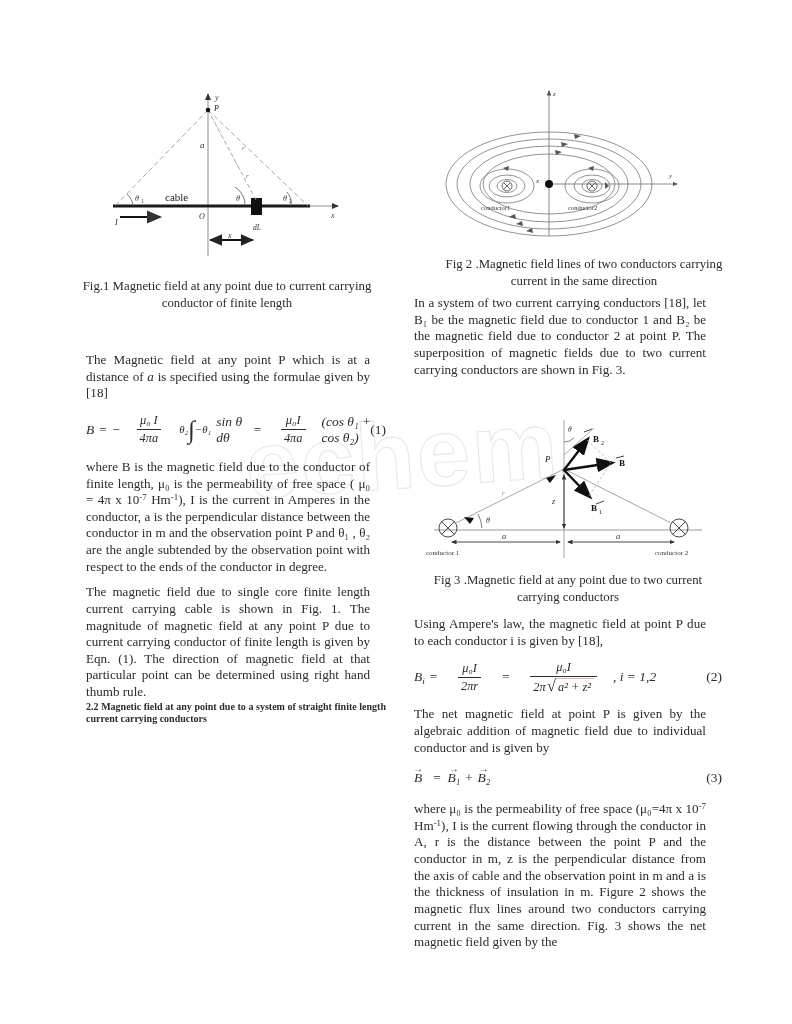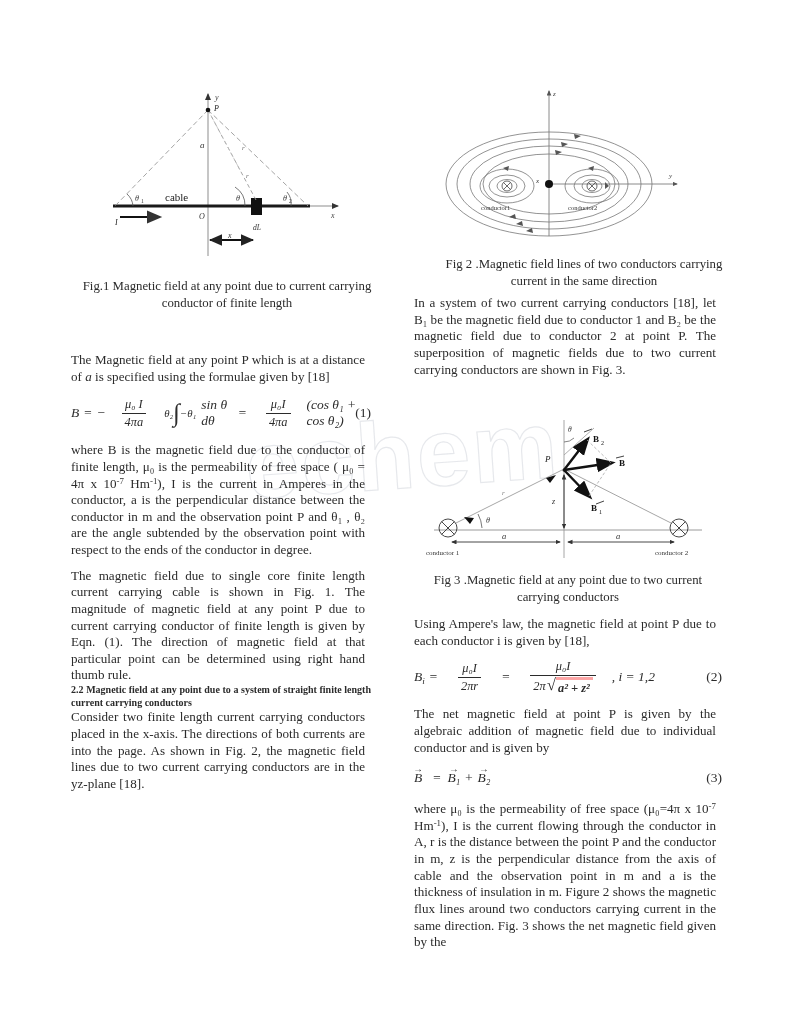--- a/index.html
+++ b/index.html
@@ -40,21 +40,21 @@
     -webkit-text-stroke: 1.2px rgba(120,130,150,0.20);
     opacity: 0.9;
     transform: rotate(-4deg);
     white-space: nowrap;
     position: absolute;
     left: -10px;
     top: 25px;
   }
 
   p.body {
-    margin: 0 6px 9px 0;
+    margin: 0 16px 9px 0;
     font-size: 13.1px;
     line-height: 1.27;
     text-align: justify;
     text-justify: inter-word;
   }
   p.tight { margin-bottom: 0; }
   .heading {
     font-weight: bold;
     font-size: 10px;
     line-height: 1.27;
@@ -114,40 +114,39 @@
     font-size: 0.72em;
     font-style: normal;
   }
   .sqrt {
     display: inline-flex;
     align-items: stretch;
     margin-left: 1px;
   }
   .sqrt .radical { font-size: 1.35em; line-height: 1; font-style: normal; }
   .sqrt .rad-body {
-    border-top: 3px solid #fca5a5;
+    border-top: 1px solid #fca5a5;
     padding: 1px 3px 0 2px;
-    font-weight: bold;
   }
 
   
   .fig { position: relative; z-index: 2; }
   .fig svg { display: block; }
 
   .fig1 { position: absolute; left: 95px;  top: 88px; }
   .fig2 { position: absolute; left: 437px; top: 86px; }
   .fig3 { position: absolute; left: 412px; top: 420px; }
 
   .cap1 { position: absolute; left: 77px;  top: 272px; width: 300px; z-index: 2;}
   .cap2 { position: absolute; left: 430px; top: 250px; width: 308px; z-index: 2;}
   .cap3 { position: absolute; left: 414px; top: 566px; width: 308px; z-index: 2;}
 
   .blk-right-1 { position: absolute; left: 414px; top: 295px; width: 308px; z-index: 2;}
   .blk-right-2 { position: absolute; left: 414px; top: 616px; width: 308px; z-index: 2;}
-  .blk-left-1  { position: absolute; left: 71px;  top: 352px; width: 300px; z-index: 2;}
+  .blk-left-1  { position: absolute; left: 86px;  top: 352px; width: 300px; z-index: 2;}
 </style>
 </head>
 <body>
 
 <div class="page">
 
   <div class="watermark">
     <div class="watermark-text">echem</div>
   </div>
 
@@ -412,16 +411,15 @@
       <span>(cos θ₁ + cos θ₂)</span>
       <span class="num">(1)</span>
     </div>
 
     <p class="body"><span>where B is the magnetic field due to the conductor of finite length, μ₀ is the permeability of free space ( μ₀ = 4π x 10</span><sup>-7</sup><span> Hm</span><sup>-1</sup><span>), I is the current in Amperes in the conductor, a is the perpendicular distance between the conductor in m and the observation point P and θ₁ , θ₂ are the angle subtended by the observation point with respect to the ends of the conductor in degree.</span></p>
 
     <p class="body tight">The magnetic field due to single core finite length current carrying cable is shown in Fig. 1. The magnitude of magnetic field at any point P due to current carrying conductor of finite length is given by Eqn. (1).  The direction of magnetic field at that particular point can be determined using right hand thumb rule.</p>
 
     <p class="heading">2.2 Magnetic field at any point due to a system of straight finite length current carrying conductors</p>
 
-    <p class="body">Consider two finite length current carrying conductors placed in the x-axis. The directions of both currents are into the page. As shown in Fig. 2, the magnetic field lines due to two current carrying conductors are in the yz-plane [18].</p>
   </div>
 
 </div>
 
 </body></html>

